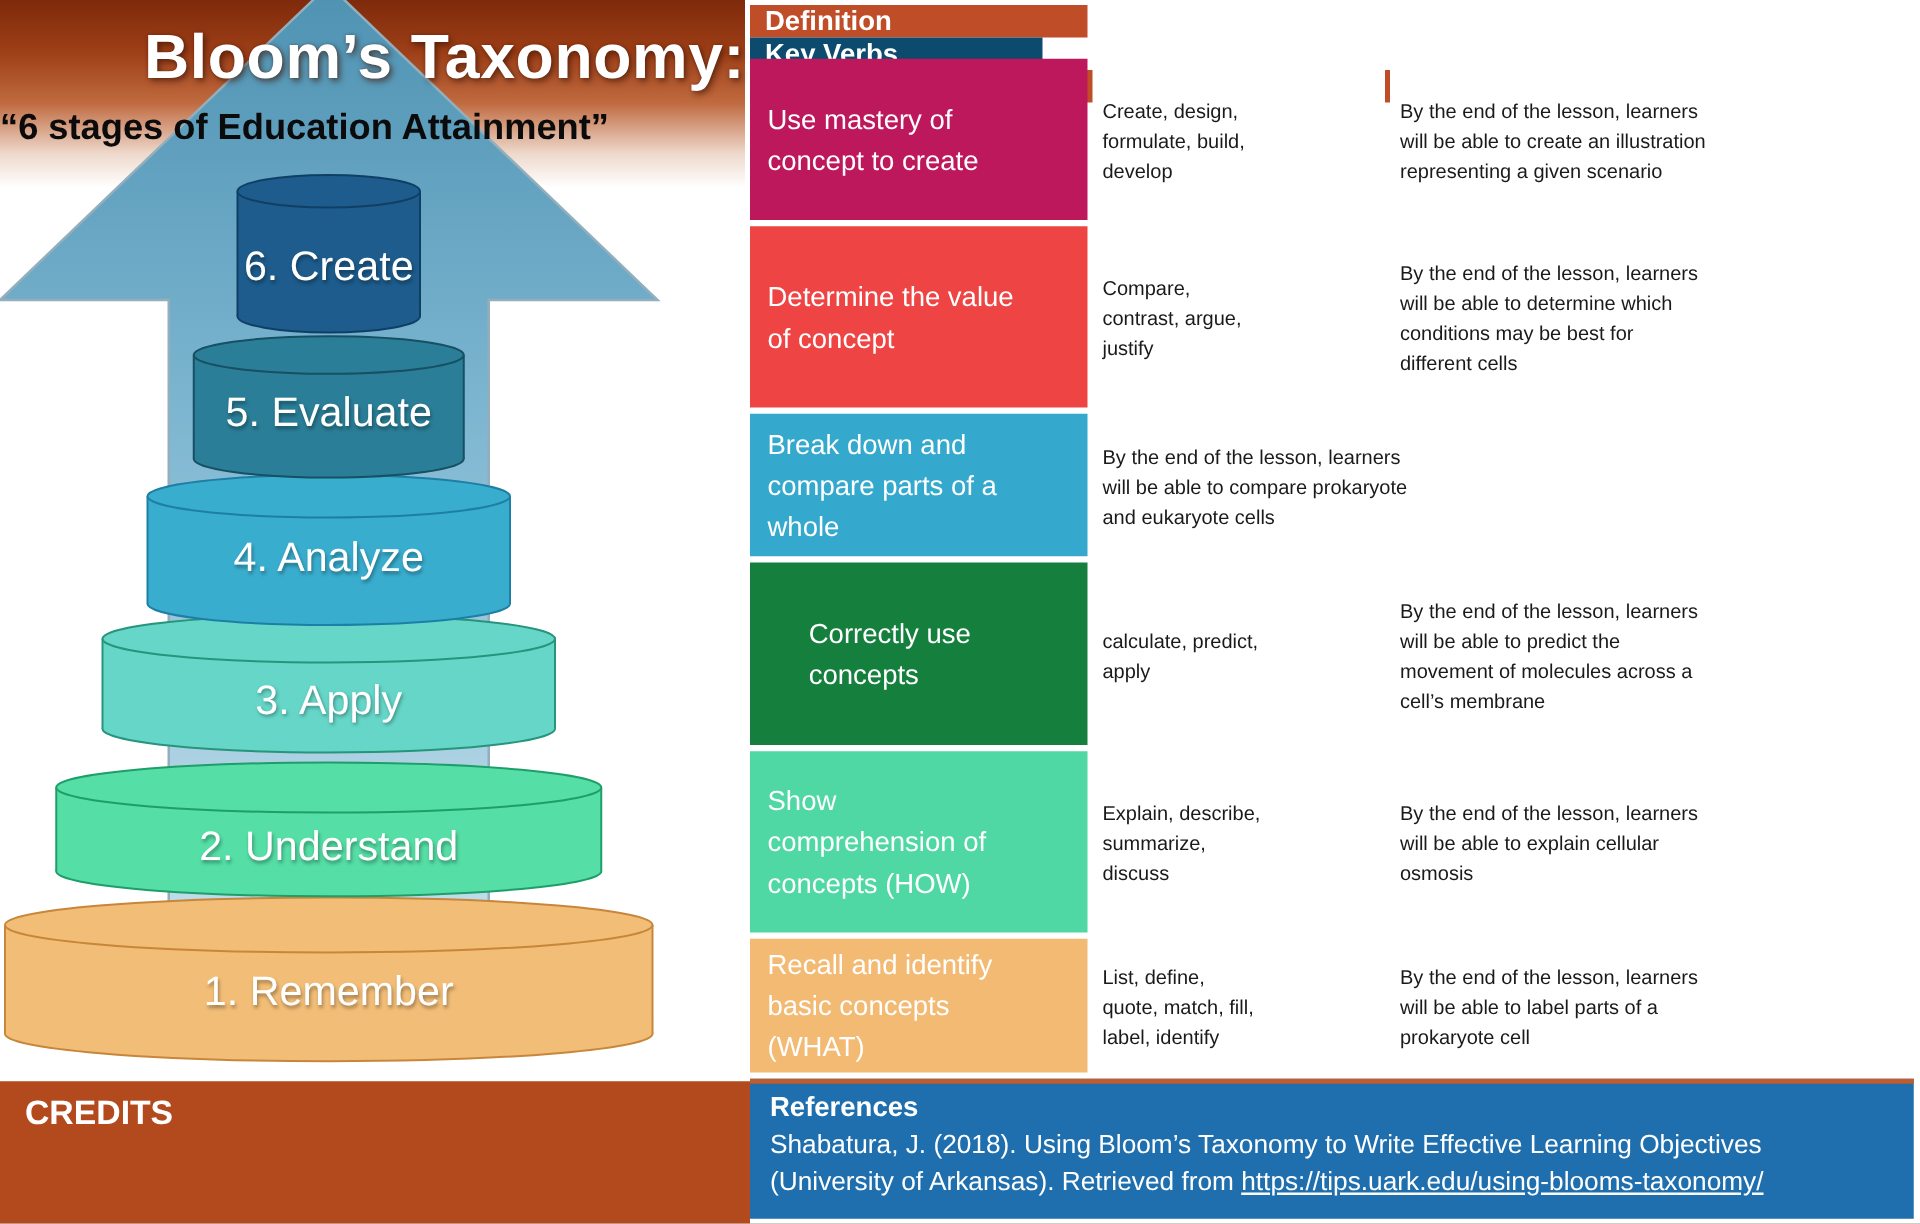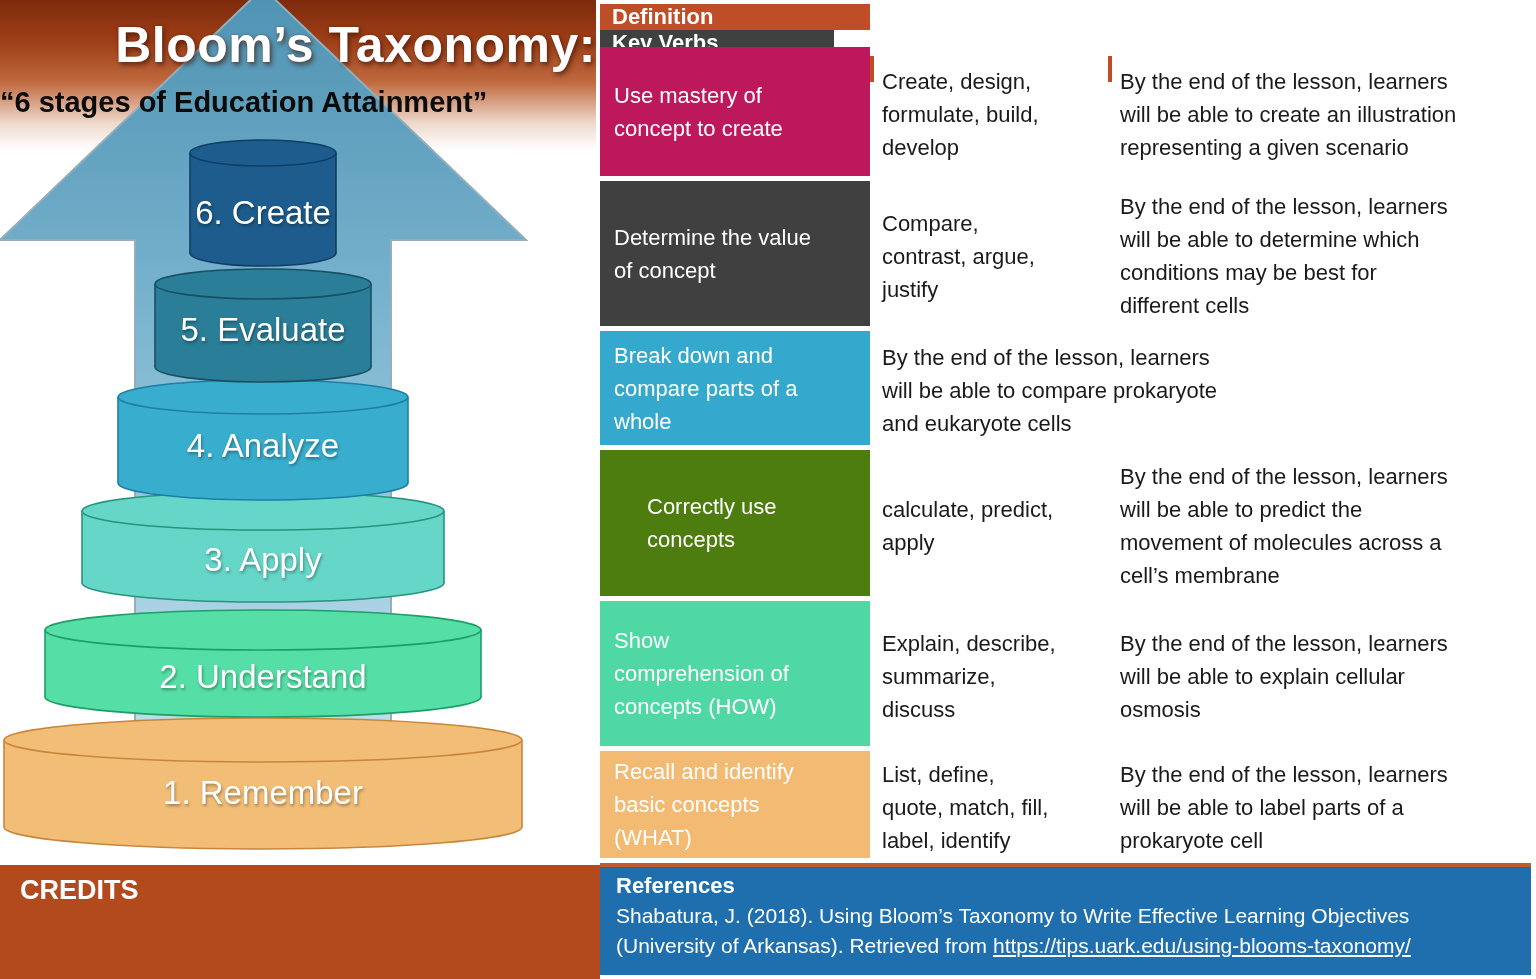--- a/index.html
+++ b/index.html
@@ -52,21 +52,21 @@
   }
   .c-def  { width:270px; margin-right:4px; }
   .c-kv   { width:234px; margin-right:4px; }
   .c-lo   { flex:1; }
   .def-cell {
     color:#ffffff; font-size:22px; line-height:1.5;
     display:flex; align-items:center; padding-left:14px; padding-right:8px;
     white-space:pre-line; height:calc(100% - 5px);
   }
   .body-cell {
-    color:#1a1a1a; font-size:22px; line-height:1.5;
+    color:#1a1a1a; font-size:16px; line-height:1.5;
     display:flex; align-items:center; padding-left:8px;
     white-space:pre-line; background:#ffffff;
   }
   .r1{height:134px} .r2{height:150px} .r3{height:119px}
   .r4{height:151px} .r5{height:150px} .r6{height:112px}
 
   
   #credits {
     position:absolute; left:0; top:865px; width:600px; height:114px;
     color:#ffffff; padding:10px 0 0 20px;
@@ -156,40 +156,40 @@
     </svg>
 
     <div id="slide-title">Bloom’s Taxonomy:</div>
     <div id="slide-subtitle">“6 stages of Education Attainment”</div>
   </div>
 
   <div id="table">
 
     <div class="t-row t-head">
       <div class="head-cell c-def" style="background: rgb(191, 78, 40);">Definition</div>
-      <div class="head-cell c-kv" style="background: #404040;">Key Verbs</div>
+      <div class="head-cell c-kv" style="background: #0c4a6e;">Key Verbs</div>
       <div class="head-cell c-lo" style="background: rgb(191, 78, 40);">Learning Objectives</div>
     </div>
 
     <div class="t-row r1">
       <div class="c-def">
           <div class="def-cell" style="background: #be185d;">Use mastery of
 concept to create</div>
         </div>
       <div class="body-cell c-kv">Create, design,
 formulate, build,
 develop</div>
       <div class="body-cell c-lo">By the end of the lesson, learners
 will be able to create an illustration
 representing a given scenario</div>
     </div>
 
     <div class="t-row r2">
       <div class="c-def">
-          <div class="def-cell" style="background: #404040;">Determine the value
+          <div class="def-cell" style="background: #ef4444;">Determine the value
 of concept</div>
         </div>
       <div class="body-cell c-kv">Compare,
 contrast, argue,
 justify</div>
       <div class="body-cell c-lo">By the end of the lesson, learners
 will be able to determine which
 conditions may be best for
 different cells</div>
     </div>
@@ -200,21 +200,21 @@
 compare parts of a
 whole</div>
         </div>
       <div class="body-cell c-lo">By the end of the lesson, learners
 will be able to compare prokaryote
 and eukaryote cells</div>
     </div>
 
     <div class="t-row r4">
       <div class="c-def">
-          <div class="def-cell" style="background: #4d7c0f; padding-left: 47px;">Correctly use
+          <div class="def-cell" style="background: #15803d; padding-left: 47px;">Correctly use
 concepts</div>
         </div>
       <div class="body-cell c-kv">calculate, predict,
 apply</div>
       <div class="body-cell c-lo">By the end of the lesson, learners
 will be able to predict the
 movement of molecules across a
 cell’s membrane</div>
     </div>
 

